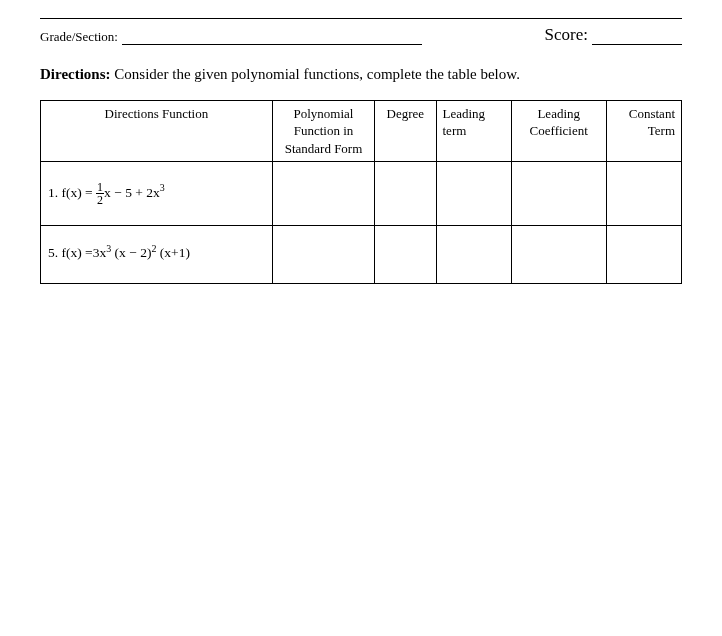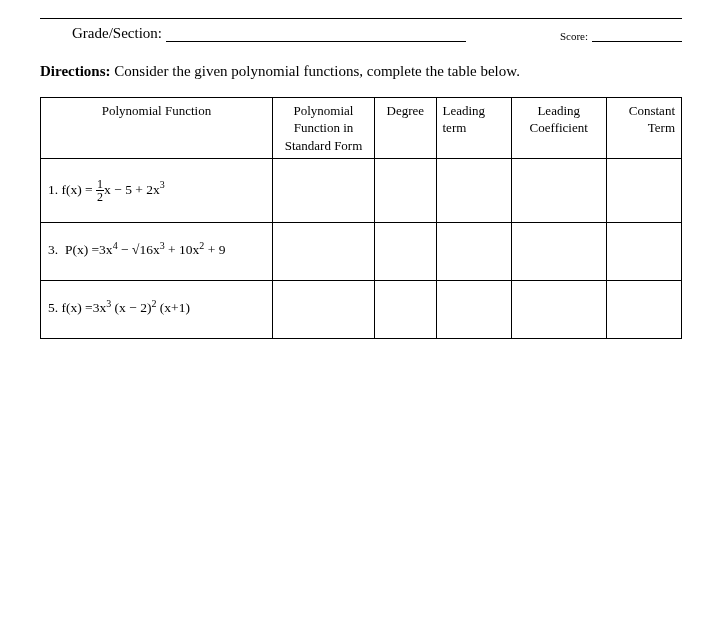--- a/index.html
+++ b/index.html
@@ -18,32 +18,32 @@
       align-items: flex-end;
       border-top: 1px solid #000;
       padding-top: 6px;
       margin-bottom: 18px;
     }
     .grade-section {
       display: flex;
       align-items: flex-end;
       gap: 4px;
     }
-    .grade-section-label { font-size: 15px; margin-left: 32px; }
+    .grade-section-label { font-size: 13px; }
     .grade-section-line {
       border-bottom: 1px solid #000;
       width: 300px;
       height: 16px;
     }
     .score-area {
       display: flex;
       align-items: flex-end;
       gap: 4px;
     }
-    .score-label { font-size: 11px; }
+    .score-label { font-size: 17px; }
     .score-line {
       border-bottom: 1px solid #000;
       width: 90px;
       height: 16px;
     }
     .directions {
       margin-bottom: 14px;
       font-size: 15px;
       line-height: 1.5;
     }
@@ -92,21 +92,21 @@
 </div>
 
 <div class="directions">
   <strong>Directions:</strong>
   <span> Consider the given polynomial functions, complete the table below.</span>
 </div>
 
 <table>
   <thead>
     <tr>
-      <th class="col-poly-fn">Polynomial Function</th>
+      <th class="col-poly-fn">Directions Function</th>
       <th class="col-standard">Polynomial Function in Standard Form</th>
       <th class="col-degree">Degree</th>
       <th class="col-leading-term">Leading term</th>
       <th class="col-leading-coeff">Leading Coefficient</th>
       <th class="col-constant">Constant Term</th>
     </tr>
   </thead>
   <tbody>
 
     <tr>
@@ -114,30 +114,20 @@
         1. f(x) = <span class="frac"><span class="num">1</span><span class="den">2</span></span>x − 5 + 2x<sup>3</sup>
       </td>
       <td class="col-standard"></td>
       <td class="col-degree"></td>
       <td class="col-leading-term"></td>
       <td class="col-leading-coeff"></td>
       <td class="col-constant"></td>
     </tr>
 
 
-    <tr>
-      <td class="col-poly-fn row-fn">
-        3.&nbsp;&nbsp;P(x) =3x<sup>4</sup> − √16x<sup>3</sup> + 10x<sup>2</sup> + 9
-      </td>
-      <td class="col-standard"></td>
-      <td class="col-degree"></td>
-      <td class="col-leading-term"></td>
-      <td class="col-leading-coeff"></td>
-      <td class="col-constant"></td>
-    </tr>
 
 
     <tr>
       <td class="col-poly-fn row-fn">
         5. f(x) =3x<sup>3</sup> (x − 2)<sup>2</sup> (x+1)
       </td>
       <td class="col-standard"></td>
       <td class="col-degree"></td>
       <td class="col-leading-term"></td>
       <td class="col-leading-coeff"></td>

